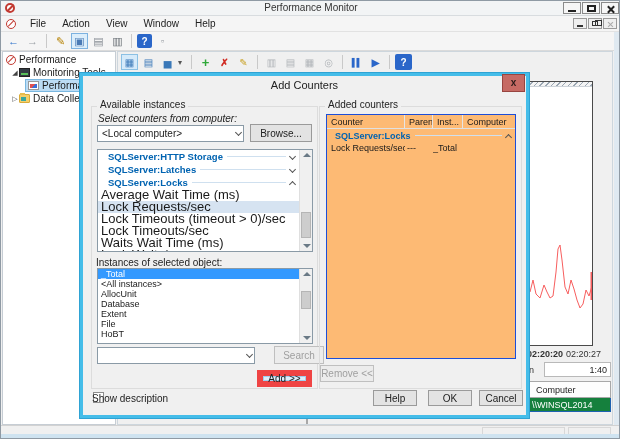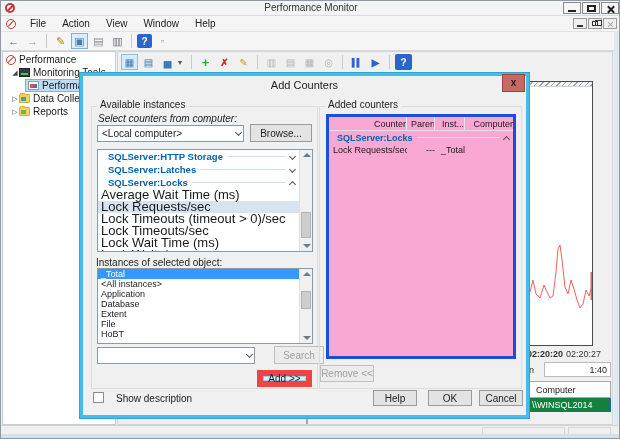--- a/index.html
+++ b/index.html
@@ -112,21 +112,21 @@
   .inst-item { height:10px; line-height:10px; padding-left:3px; font-size:9px; white-space:nowrap; }
   .inst-sel { background:#3399ff; color:#fff; }
   .vsb { position:absolute; right:0; top:0; bottom:0; width:13px; background:#f0f0f0; border-left:1px solid #dfdfdf; }
   .sb-up, .sb-dn { position:absolute; left:3px; width:0; height:0; border-left:4px solid transparent; border-right:4px solid transparent; }
   .sb-up { top:3px; border-bottom:4px solid #6a7a86; }
   .sb-dn { bottom:3px; border-top:4px solid #6a7a86; }
   .sb-thumb { position:absolute; left:1px; width:10px; background:#cdcdcd; border:1px solid #b5b5b5; }
   .chk { position:absolute; width:11px; height:11px; background:#fff; border:1px solid #8e8e8e; }
 
   
-  .tbl { position:absolute; background:#f9a8d4; border:3px solid #1d4ed8; font-size:9px;text-align:right; }
+  .tbl { position:absolute; background:#fdba74; border:1px solid #1d4ed8; font-size:9px; }
   .tbl-head { display:flex; height:14px; border-bottom:1px solid #e0e0e0; }
   .tbl-head > div { padding:2px 0 0 4px; border-right:1px solid #e5e5e5; white-space:nowrap; overflow:hidden; }
   .th-counter { width:78px; } .th-parent { width:28px; } .th-inst { width:30px; } .th-comp { flex:1; border-right:none !important; }
   .tbl-group { display:flex; align-items:center; height:13px; padding-left:8px; color:#0063b1; font-weight:bold; font-size:9px; }
   .tbl-group .rule { flex:1; border-top:1px solid #cfe0ef; margin:0 4px; }
   .tbl-row { display:flex; height:13px; line-height:13px; }
   .tbl-row > div { white-space:nowrap; overflow:hidden; }
   .td-counter { width:78px; padding-left:4px; } .td-parent { width:28px; padding-left:2px; } .td-inst { width:30px; } .td-comp { flex:1; }
 </style>
 </head>
@@ -192,25 +192,20 @@
     <div class="tree-row" style="padding-left:22px;">
       <span class="tree-sel">
         <span class="ti ti-perf"></span>
         <span>Performance Monitor</span>
       </span>
     </div>
     <div class="tree-row" style="padding-left:8px;">
       <span class="exp">▷</span>
       <span class="ti ti-folder ti-dcs"></span>
       <span>Data Collector Sets</span>
-    </div>
-    <div class="tree-row" style="padding-left:8px;">
-      <span class="exp">▷</span>
-      <span class="ti ti-folder ti-rep"></span>
-      <span>Reports</span>
     </div>
   </div>
 
   <div class="rightpanel">
     <div class="pm-toolbar">
       <div class="pmico pm-pressed c-chart">▦</div>
       <div class="pmico c-chart">▤</div>
       <div class="pmico c-chart">▅</div>
       <div class="pm-dd">▾</div>
       <div class="tbsep"></div>
@@ -281,37 +276,37 @@
           </div>
           <div class="cnt-group">
             <span>SQLServer:Locks</span>
             <span class="rule"></span>
             <span class="gchev chev chev-u"></span>
           </div>
           <div class="cnt-item">Average Wait Time (ms)</div>
           <div class="cnt-item cnt-sel">Lock Requests/sec</div>
           <div class="cnt-item">Lock Timeouts (timeout &gt; 0)/sec</div>
           <div class="cnt-item">Lock Timeouts/sec</div>
-          <div class="cnt-item">Lock Wait Time (ms)</div>
+          <div class="cnt-item">Waits Wait Time (ms)</div>
           <div class="cnt-item">Lock Waits/sec</div>
         </div>
         <div class="vsb">
           <div class="sb-up"></div>
           <div class="sb-thumb" style="top:62px; height:26px;"></div>
           <div class="sb-dn"></div>
         </div>
       </div>
 
       <div class="fld-label" style="left:4px; top:150px;">Instances of selected object:</div>
 
       <div class="listbox" style="left:5px; top:161px; width:216px; height:76px;">
         <div class="lb-inner">
           <div class="inst-item inst-sel">_Total</div>
           <div class="inst-item">&lt;All instances&gt;</div>
-          <div class="inst-item">Application</div>
+          <div class="inst-item">AllocUnit</div>
           <div class="inst-item">Database</div>
           <div class="inst-item">Extent</div>
           <div class="inst-item">File</div>
           <div class="inst-item">HoBT</div>
         </div>
         <div class="vsb">
           <div class="sb-up"></div>
           <div class="sb-thumb" style="top:22px; height:18px;"></div>
           <div class="sb-dn"></div>
         </div>
@@ -346,19 +341,19 @@
           <div class="td-parent">---</div>
           <div class="td-inst">_Total</div>
           <div class="td-comp"></div>
         </div>
       </div>
 
       <div class="btn btn-disabled" style="left:0px; top:258px; width:54px; height:17px;">Remove &lt;&lt;</div>
     </div>
 
     <div class="chk" style="left:10px; top:316px;"></div>
-    <div class="fld-label" style="left:33px; top:317px;">Show description</div>
+    <div class="fld-label" style="left:9px; top:317px;">Show description</div>
     <div class="btn" style="left:290px; top:314px; width:44px; height:16px;">Help</div>
     <div class="btn" style="left:345px; top:314px; width:44px; height:16px;">OK</div>
     <div class="btn" style="left:396px; top:314px; width:44px; height:16px;">Cancel</div>
   </div>
 
 </div>
 
 </body></html>

